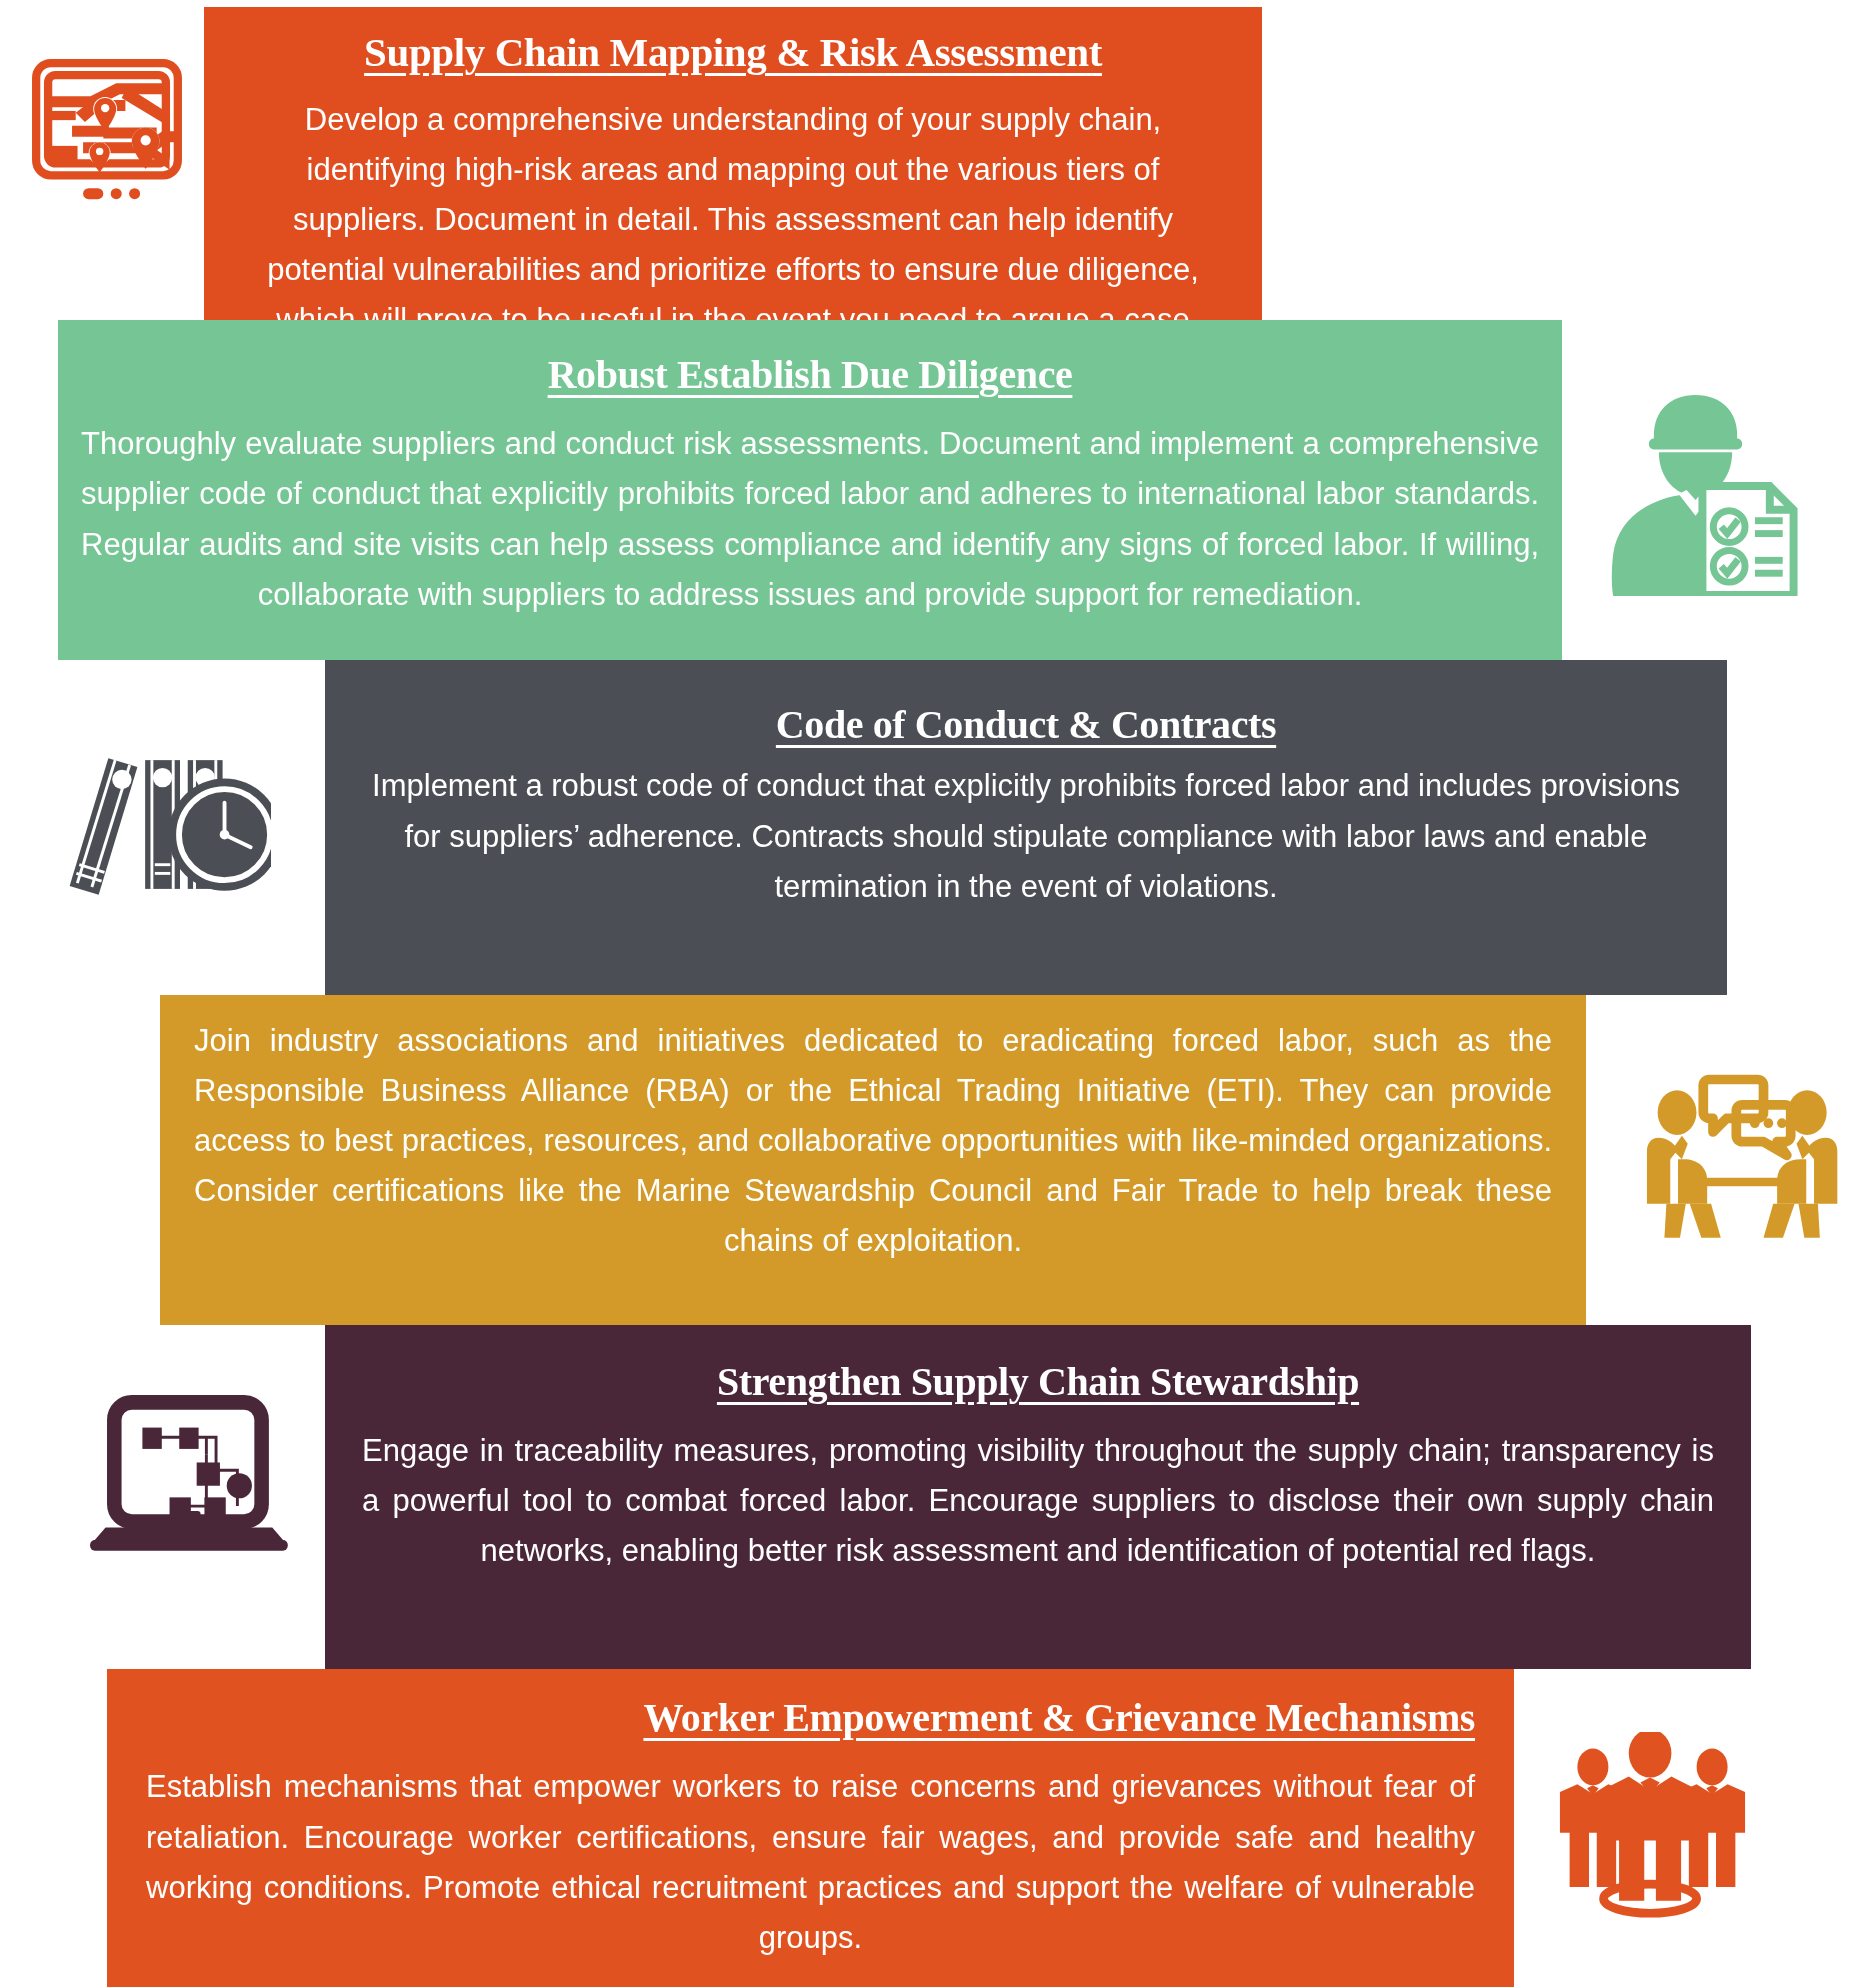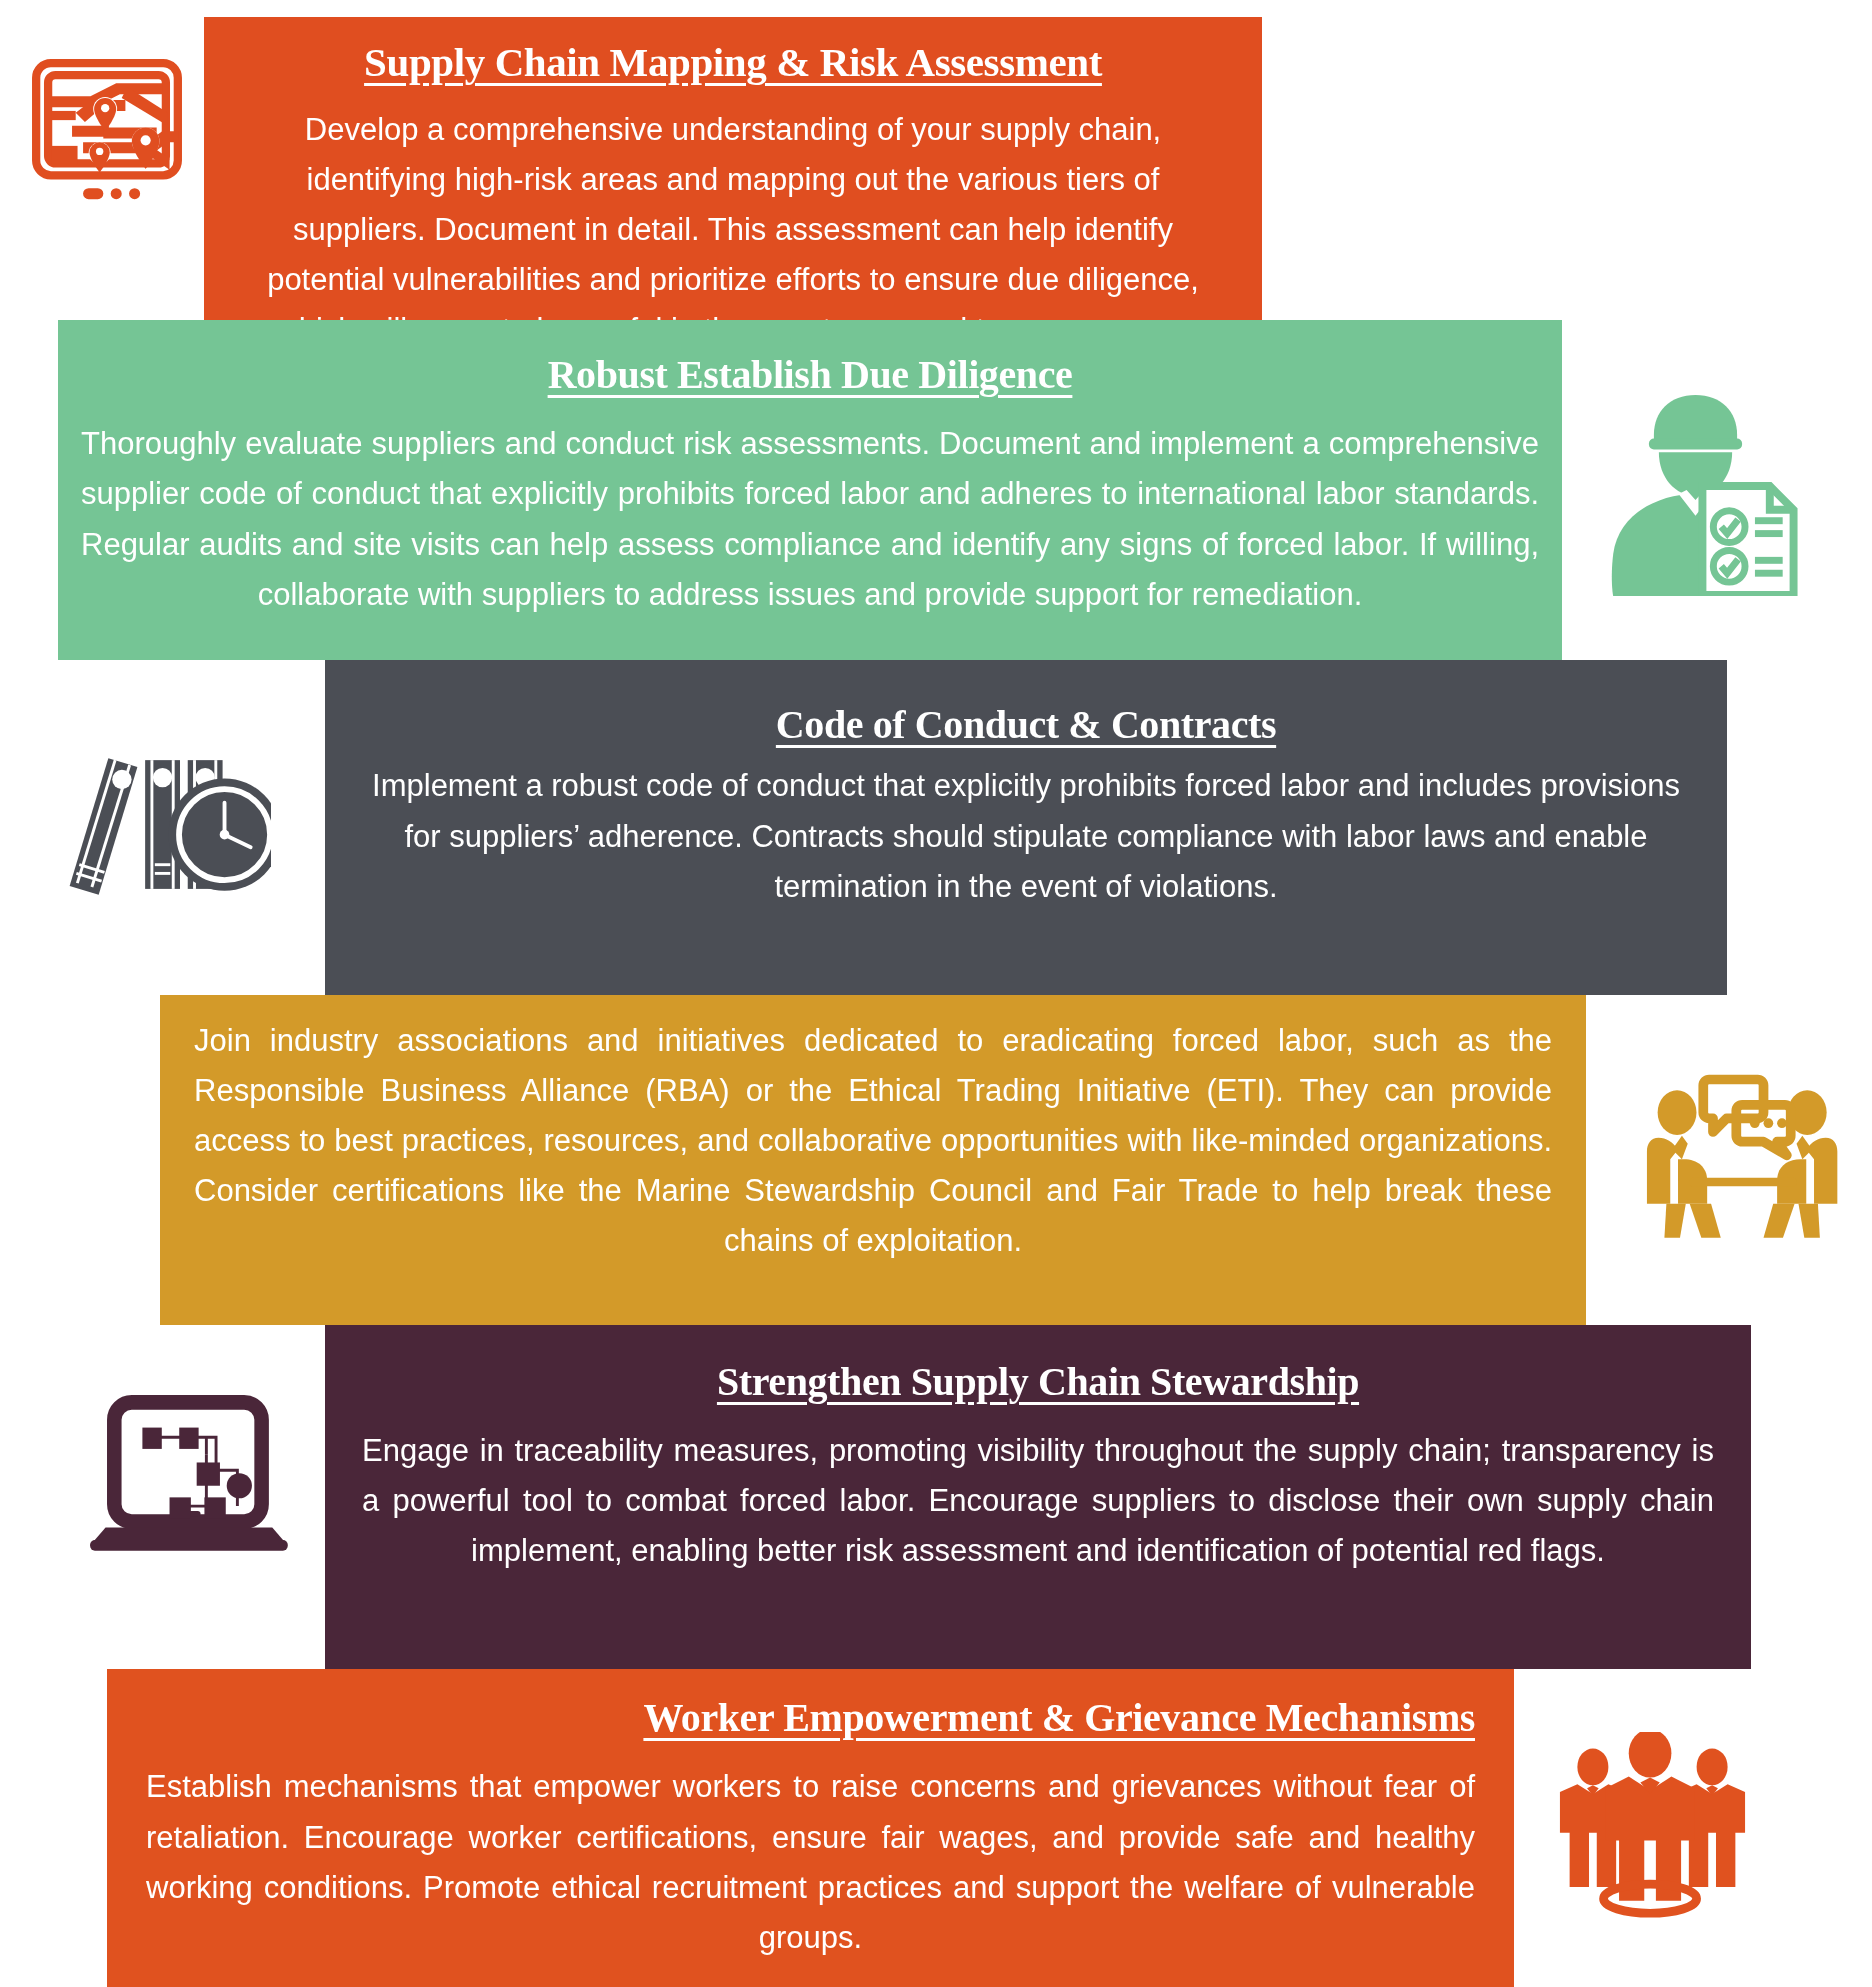--- a/index.html
+++ b/index.html
@@ -57,21 +57,21 @@
 
   .icon-wrap {
     position: absolute;
     display: flex;
     align-items: center;
     justify-content: center;
   }
 
   
   #panel-1 {
-    left: 204px; top: 17px; width: 1058px; height: 320px;
+    left: 204px; top: 7px; width: 1058px; height: 320px;
     background: #E04E20;
     padding: 13.6px 50px 0 50px;
   }
   #panel-1 .panel-title { font-size: 41px; padding-top: 9.7px; }
   #panel-1 .panel-body { margin-top: 18.4px; }
 
   
   #panel-2 {
     left: 58px; top: 320px; width: 1504px; height: 340px;
     background: #75C595;
@@ -323,21 +323,21 @@
     <h2 class="panel-title">Code of Conduct &amp; Contracts</h2>
     <p class="panel-body centered">Implement a robust code of conduct that explicitly prohibits forced labor and includes provisions for suppliers’ adherence. Contracts should stipulate compliance with labor laws and enable termination in the event of violations.</p>
   </section>
 
   <section class="panel" id="panel-4">
     <p class="panel-body justify">Join industry associations and initiatives dedicated to eradicating forced labor, such as the Responsible Business Alliance (RBA) or the Ethical Trading Initiative (ETI). They can provide access to best practices, resources, and collaborative opportunities with like-minded organizations. Consider certifications like the Marine Stewardship Council and Fair Trade to help break these chains of exploitation.</p>
   </section>
 
   <section class="panel" id="panel-5">
     <h2 class="panel-title">Strengthen Supply Chain Stewardship</h2>
-    <p class="panel-body justify">Engage in traceability measures, promoting visibility throughout the supply chain; transparency is a powerful tool to combat forced labor. Encourage suppliers to disclose their own supply chain implement, enabling better risk assessment and identification of potential red flags.</p>
+    <p class="panel-body justify">Engage in traceability measures, promoting visibility throughout the supply chain; transparency is a powerful tool to combat forced labor. Encourage suppliers to disclose their own supply chain networks, enabling better risk assessment and identification of potential red flags.</p>
   </section>
 
   <section class="panel" id="panel-6">
     <h2 class="panel-title">Worker Empowerment  &amp; Grievance Mechanisms</h2>
     <p class="panel-body justify">Establish mechanisms that empower workers to raise concerns and grievances without fear of retaliation. Encourage worker certifications, ensure fair wages, and provide safe and healthy working conditions. Promote ethical recruitment practices and support the welfare of vulnerable groups.</p>
   </section>
 
 </div>
 
 

